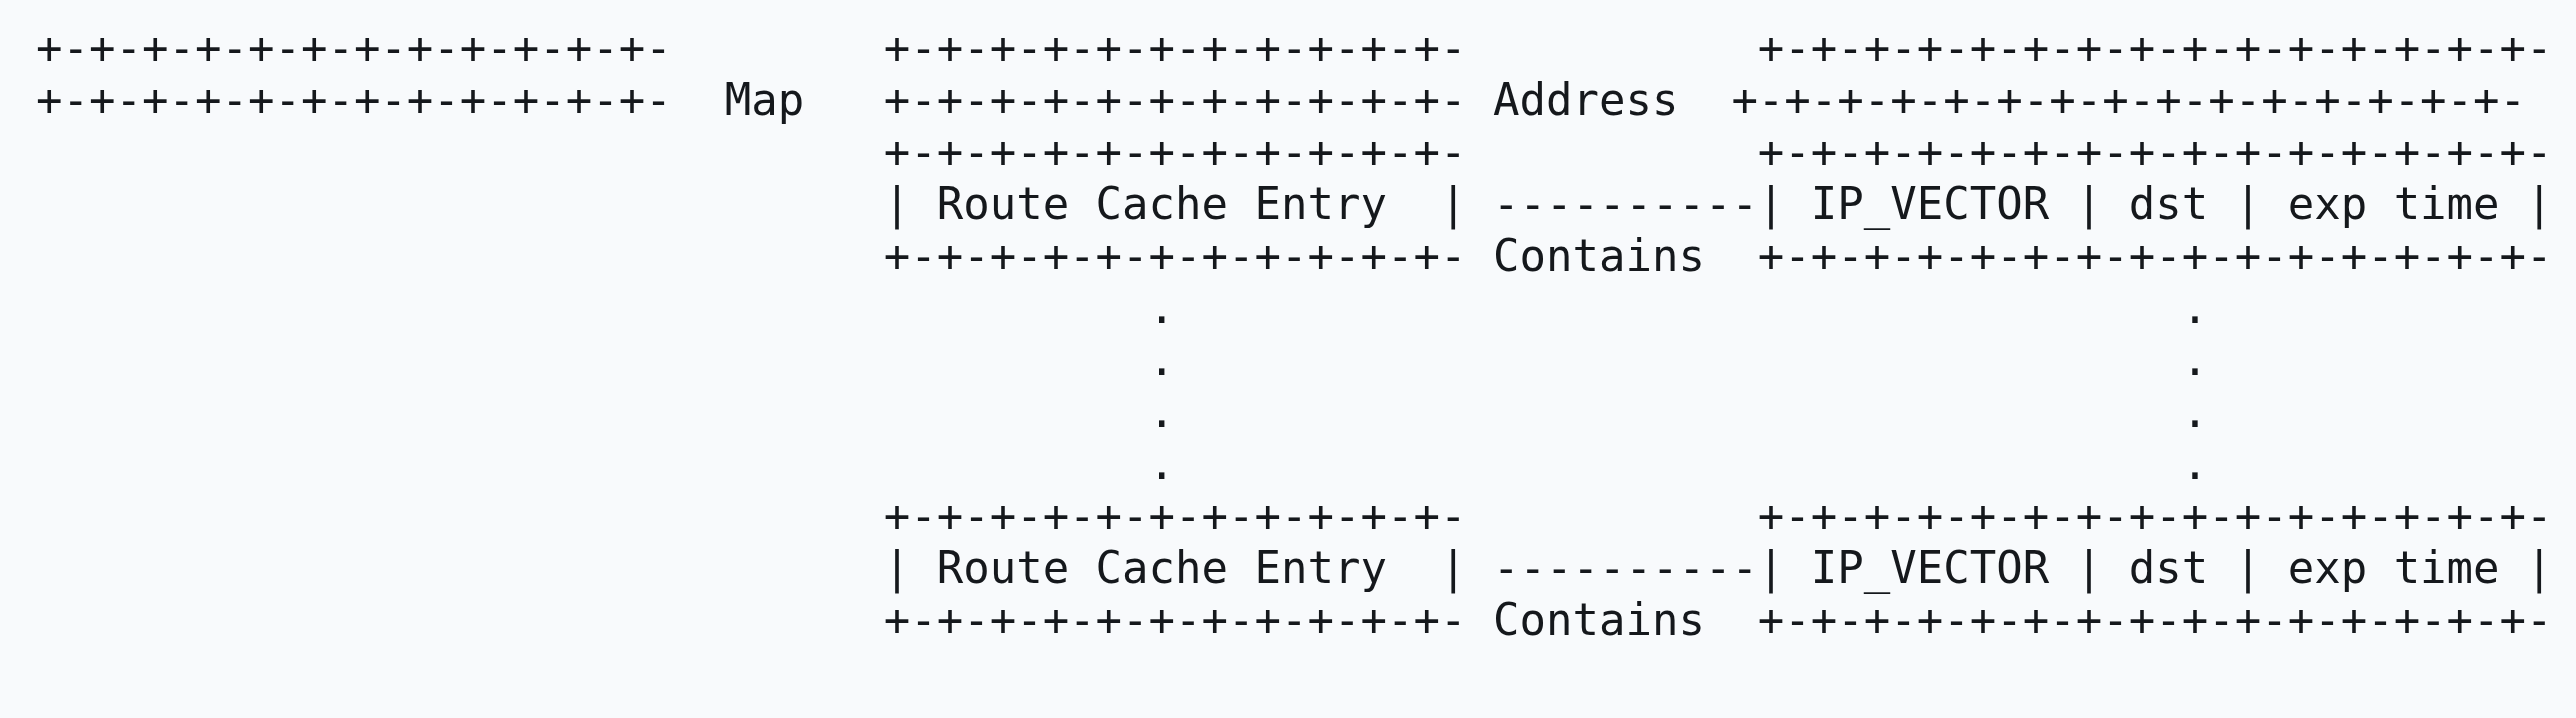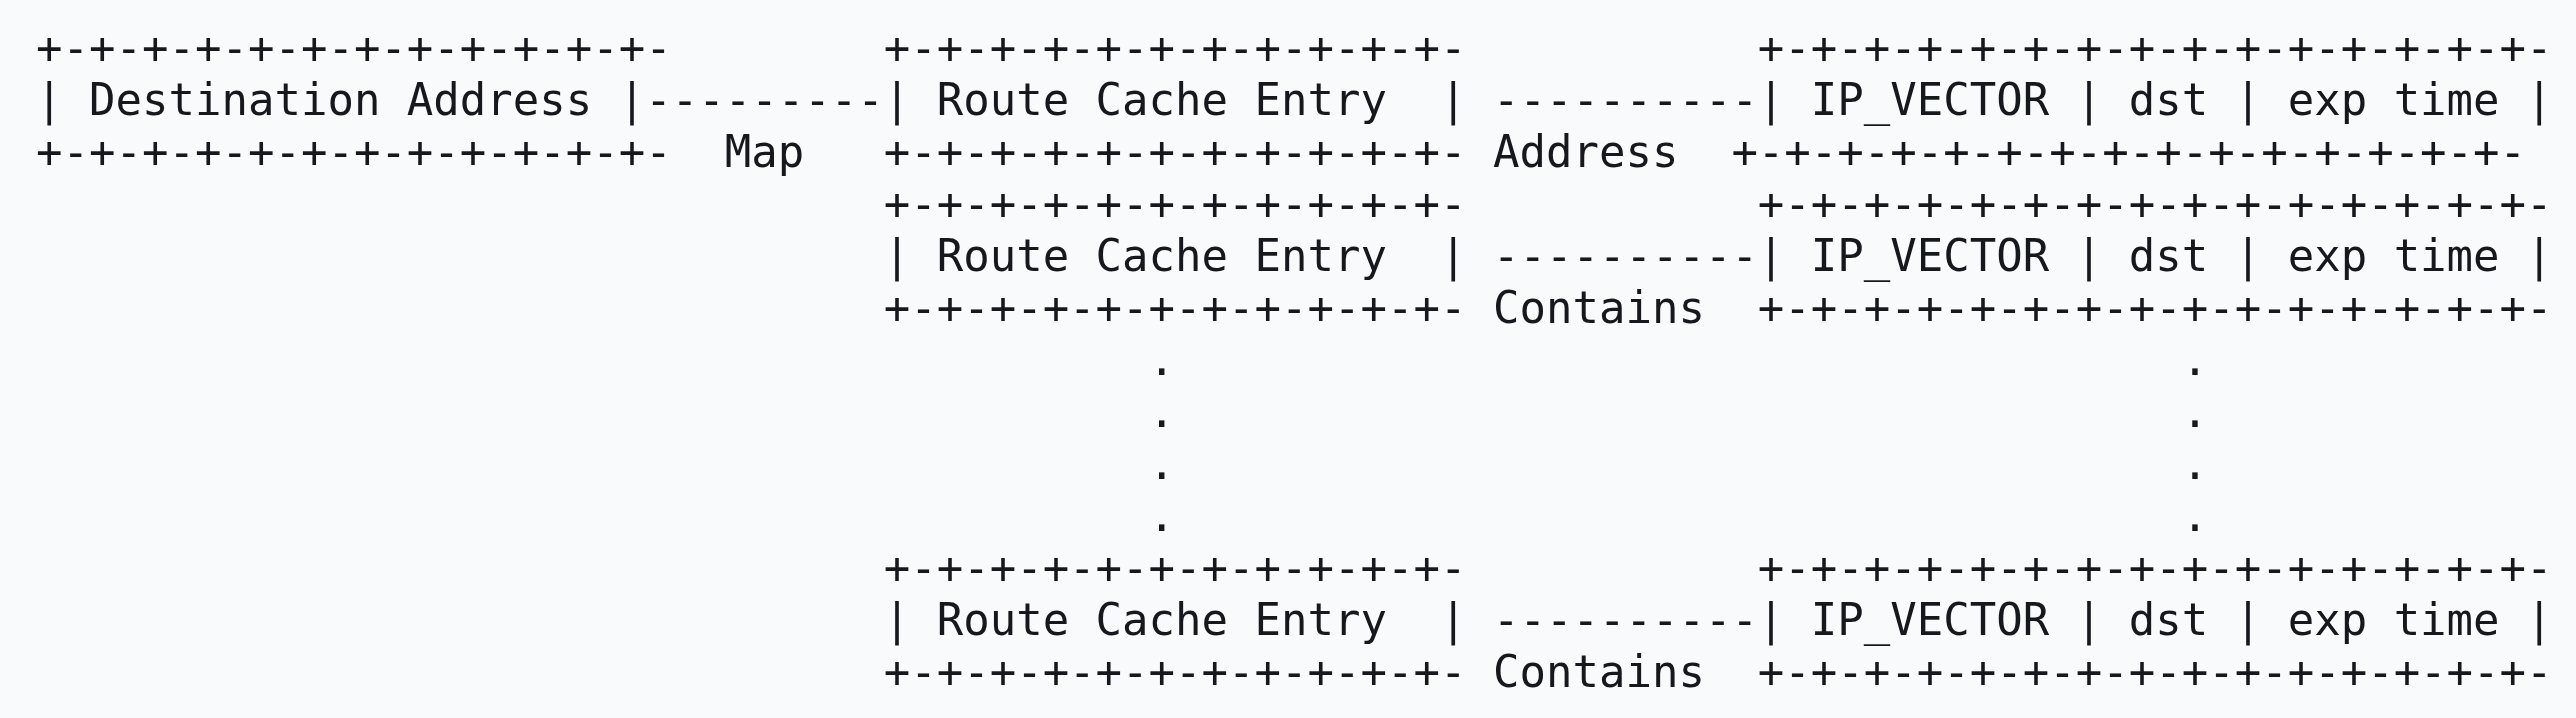--- a/index.html
+++ b/index.html
@@ -23,21 +23,20 @@
   .ascii .line {
     white-space: pre;
     height: 52px;
   }
 </style>
 </head>
 <body style="background: rgb(248, 250, 252);">
 
 <div class="ascii" style="color: rgb(21, 24, 28);">
   <div class="line">+-+-+-+-+-+-+-+-+-+-+-+-        +-+-+-+-+-+-+-+-+-+-+-           +-+-+-+-+-+-+-+-+-+-+-+-+-+-+-</div>
-  <div class="line">| Destination Address |---------| Route Cache Entry  | ----------| IP_VECTOR | dst | exp time |</div>
   <div class="line">+-+-+-+-+-+-+-+-+-+-+-+-  Map   +-+-+-+-+-+-+-+-+-+-+- Address  +-+-+-+-+-+-+-+-+-+-+-+-+-+-+-</div>
   <div class="line">                                +-+-+-+-+-+-+-+-+-+-+-           +-+-+-+-+-+-+-+-+-+-+-+-+-+-+-</div>
   <div class="line">                                | Route Cache Entry  | ----------| IP_VECTOR | dst | exp time |</div>
   <div class="line">                                +-+-+-+-+-+-+-+-+-+-+- Contains  +-+-+-+-+-+-+-+-+-+-+-+-+-+-+-</div>
   <div class="line">                                          .                                      .</div>
   <div class="line">                                          .                                      .</div>
   <div class="line">                                          .                                      .</div>
   <div class="line">                                          .                                      .</div>
   <div class="line">                                +-+-+-+-+-+-+-+-+-+-+-           +-+-+-+-+-+-+-+-+-+-+-+-+-+-+-</div>
   <div class="line">                                | Route Cache Entry  | ----------| IP_VECTOR | dst | exp time |</div>

